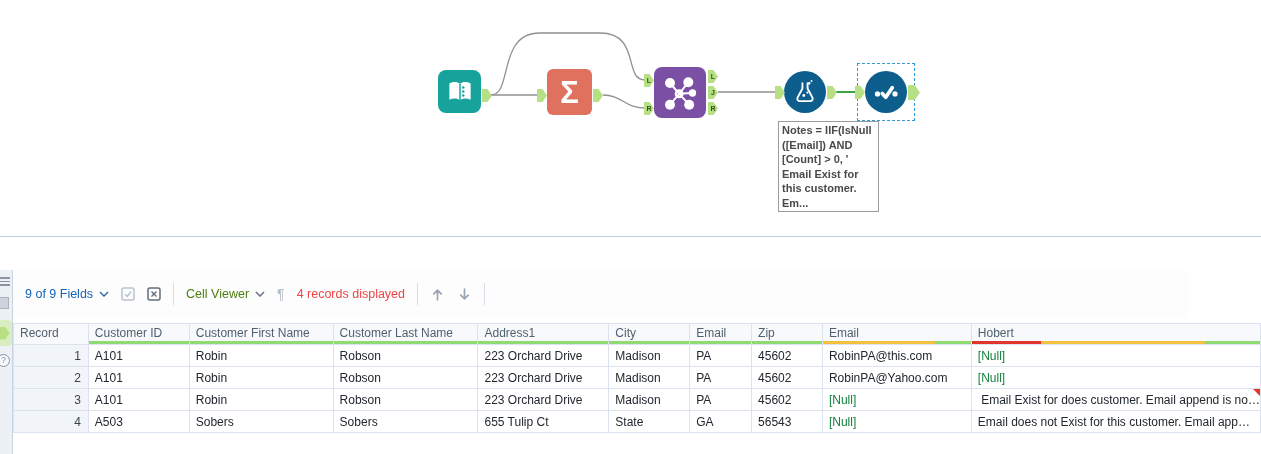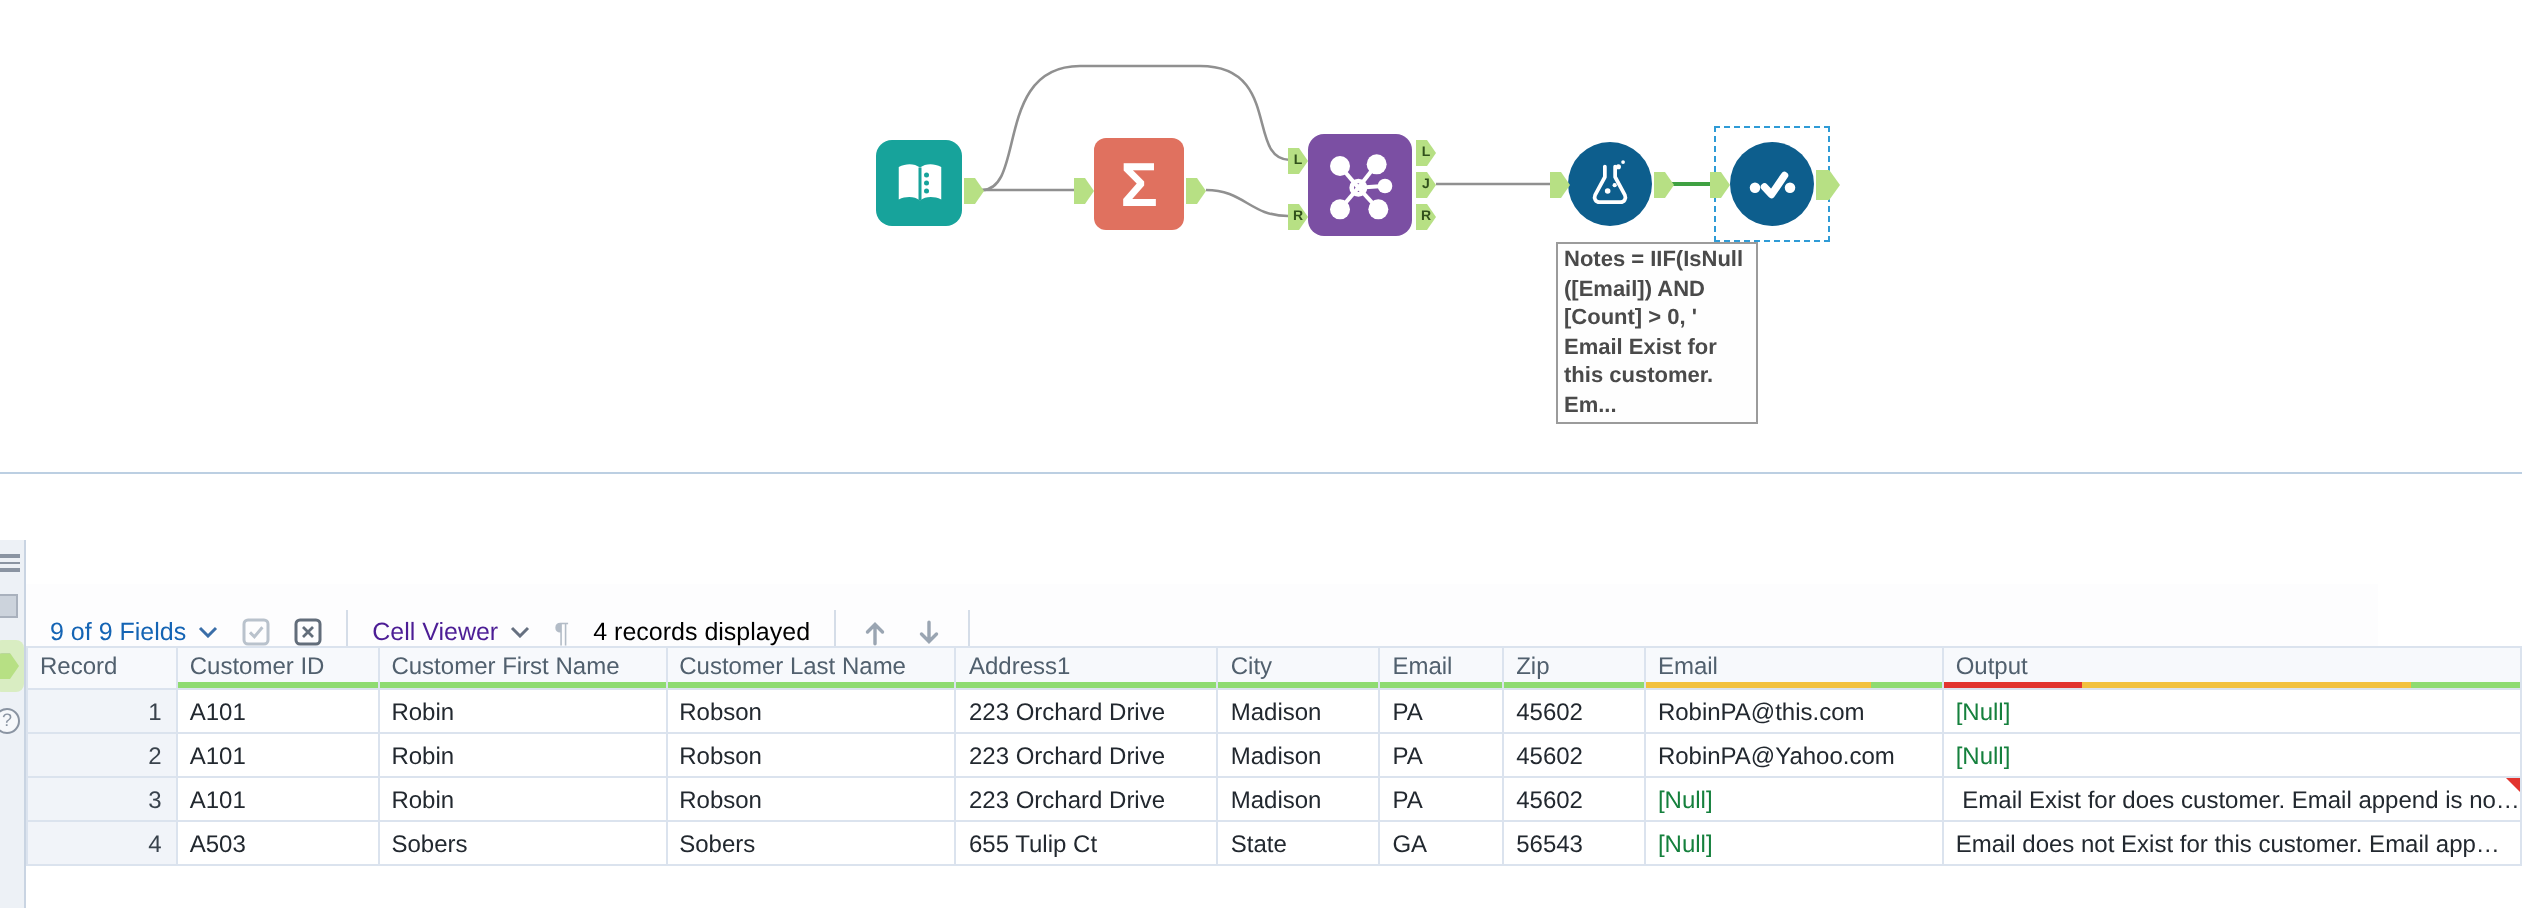--- a/index.html
+++ b/index.html
@@ -45,29 +45,29 @@
   #ham { top:7px; width:13px; height:9px; display:flex; flex-direction:column; justify-content:space-between; }
   #ham i { display:block; height:1.6px; background:#8a94a2; }
   #strip-square { top:27px; width:12px; height:12px; background:#ccd3dc; border:1px solid #a9b1bd; }
   #strip-anchor-bg { top:50px; width:15px; height:26px; background:#d9edc2; border-radius:4px;
     display:flex; align-items:center; justify-content:center; }
   #strip-anchor-bg .anchor { position:static; }
   #strip-help { top:84px; width:13px; height:13px; border:1px solid #8a94a2; border-radius:50%;
     color:#8a94a2; font-size:9px; line-height:11px; text-align:center; background:#f6f8fb; }
 
   #toolbar { position:absolute; left:13px; top:33px; width:1176px; height:48px;
-    background:#fdfdfe; display:flex; align-items:center; font-size:12.5px; color:#333;margin-top:22px; }
+    background:#fdfdfe; display:flex; align-items:center; font-size:12.5px; color:#333; }
   .tb-gap { margin-left:12px; }
   #fields-dd { color:#1464b4; display:flex; align-items:center; gap:6px; cursor:pointer; }
-  #cellviewer-dd { display:flex; align-items:center; gap:6px; color:#4c1d95; }
+  #cellviewer-dd { display:flex; align-items:center; gap:6px; color:#4d7c0f; }
   .chev { width:10px; height:6px; }
   .tb-icon { width:14px; height:14px; display:flex; align-items:center; justify-content:center; }
   .vsep { width:1px; height:22px; background:#d5dde8; }
   #pilcrow { color:#b3bcc7; font-size:14px; }
-  #records-label { color:#000000; }
+  #records-label { color:#ef4444; }
   .nav-arrow { width:15px; height:15px; }
 
   
   #grid { position:absolute; left:13px; top:86px; border-collapse:collapse; table-layout:fixed;
     font-size:12px; color:#22282f; background:#fff; }
   #grid th, #grid td { border:1px solid #dbe3ee; overflow:hidden; white-space:pre;
     padding:0 0 0 6px; text-align:left; font-weight:normal; }
   #grid th { height:21px; background:#f7f9fc; color:#51606e; position:relative; padding-bottom:3px; }
   #grid td { height:22px; position:relative; }
   #grid td.rec { text-align:right; padding-right:7px; background:#f1f4f9; color:#39424c; }
@@ -237,21 +237,21 @@
         <tr>
           <th class="rec-h"><span>Record</span></th>
           <th><span>Customer ID</span><div class="qbar" style="background: linear-gradient(to right, rgb(143, 219, 113) 0%, rgb(143, 219, 113) 100%);"></div></th>
           <th><span>Customer First Name</span><div class="qbar" style="background: linear-gradient(to right, rgb(143, 219, 113) 0%, rgb(143, 219, 113) 100%);"></div></th>
           <th><span>Customer Last Name</span><div class="qbar" style="background: linear-gradient(to right, rgb(143, 219, 113) 0%, rgb(143, 219, 113) 100%);"></div></th>
           <th><span>Address1</span><div class="qbar" style="background: linear-gradient(to right, rgb(143, 219, 113) 0%, rgb(143, 219, 113) 100%);"></div></th>
           <th><span>City</span><div class="qbar" style="background: linear-gradient(to right, rgb(143, 219, 113) 0%, rgb(143, 219, 113) 100%);"></div></th>
           <th><span>Email</span><div class="qbar" style="background: linear-gradient(to right, rgb(143, 219, 113) 0%, rgb(143, 219, 113) 100%);"></div></th>
           <th><span>Zip</span><div class="qbar" style="background: linear-gradient(to right, rgb(143, 219, 113) 0%, rgb(143, 219, 113) 100%);"></div></th>
           <th><span>Email</span><div class="qbar" style="background: linear-gradient(to right, rgb(242, 193, 62) 0%, rgb(242, 193, 62) 76%, rgb(143, 219, 113) 76%, rgb(143, 219, 113) 100%);"></div></th>
-          <th><span>Output</span><div class="qbar" style="background: linear-gradient(to right, rgb(226, 52, 46) 0%, rgb(226, 52, 46) 24%, rgb(242, 193, 62) 24%, rgb(242, 193, 62) 81%, rgb(143, 219, 113) 81%, rgb(143, 219, 113) 100%);"></div></th>
+          <th><span>Hobert</span><div class="qbar" style="background: linear-gradient(to right, rgb(226, 52, 46) 0%, rgb(226, 52, 46) 24%, rgb(242, 193, 62) 24%, rgb(242, 193, 62) 81%, rgb(143, 219, 113) 81%, rgb(143, 219, 113) 100%);"></div></th>
         </tr>
       </thead>
       <tbody>
         <tr>
           <td class="rec"><span class="cv">1</span></td>
           <td><span class="cv">A101</span></td>
           <td><span class="cv">Robin</span></td>
           <td><span class="cv">Robson</span></td>
           <td><span class="cv">223 Orchard Drive</span></td>
           <td><span class="cv">Madison</span></td>

